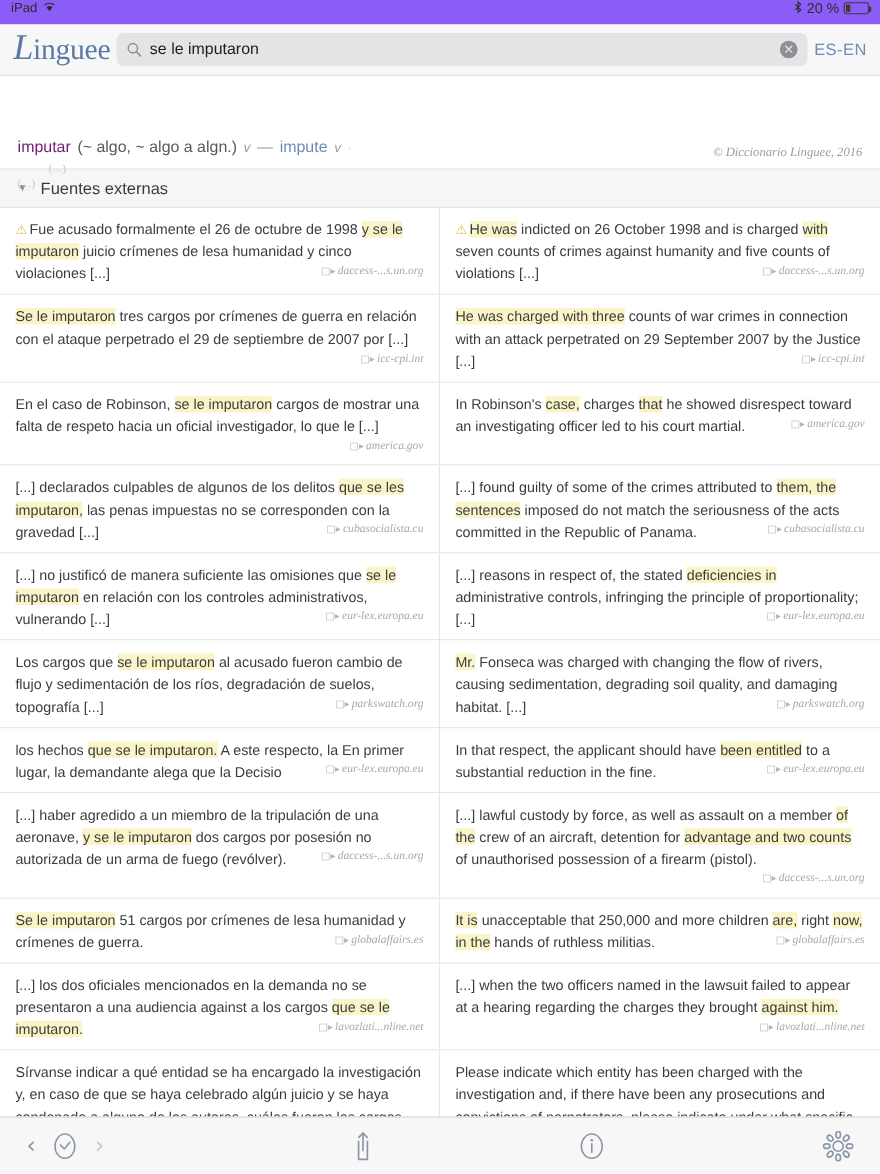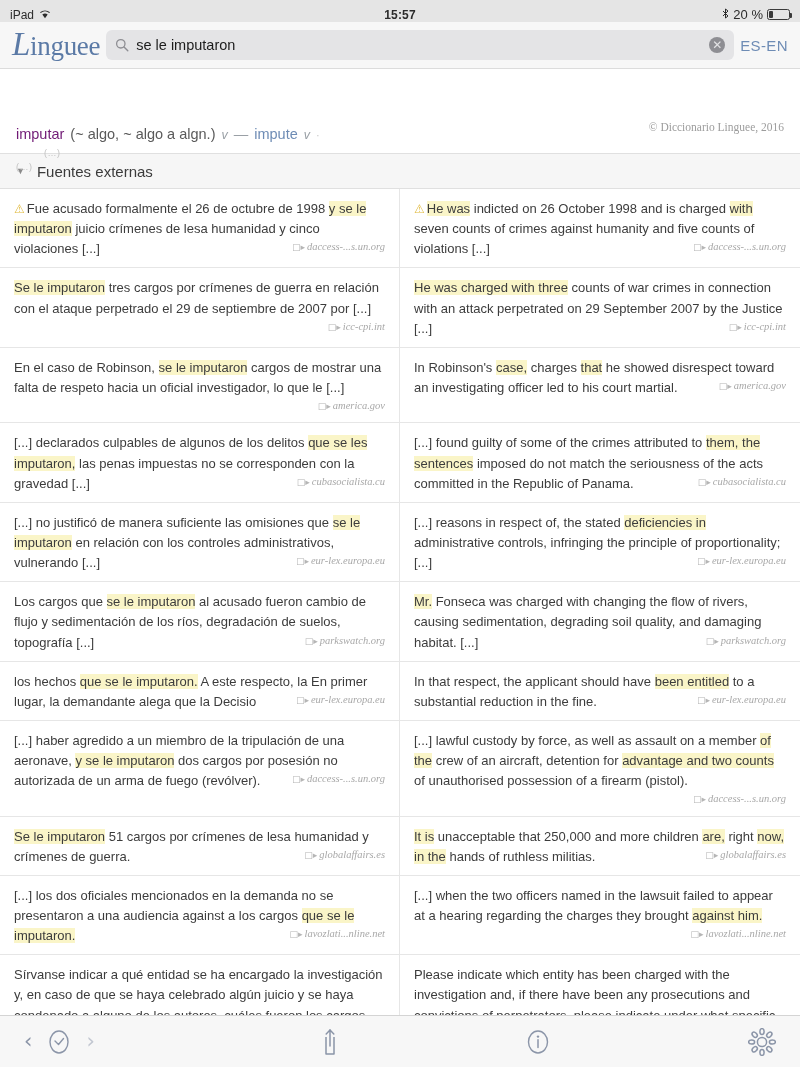--- a/index.html
+++ b/index.html
@@ -13,23 +13,23 @@
   #app {
     position: relative;
     width: 800px; height: 1067px;
     overflow: hidden;
     background: #ffffff;
   }
 
   
   .statusbar {
     height: 22px;
-    background: #e5e5e5;
+    background: #8b5cf6;
     display: flex;
-    align-items: flex-end;
+    align-items: flex-start;
     padding: 0 10px;
     font-size: 12px;
     color: #2c2c2c;
     position: relative;
     gap: 20px;
   }
   .sb-left { display: flex; align-items: center; gap: 5px; }
   .sb-center {
     position: absolute; left: 0; right: 0; text-align: center;
     font-size: 12px; font-weight: 600; color: #2c2c2c;
@@ -129,23 +129,24 @@
   .d-dot { color: #c8c8c8; font-size: 11px; }
   .d-sub1 {
     font-size: 9px; color: #c3c3c3; margin: 4px 0 0 28px;
     letter-spacing: 0.5px;
   }
   .d-sub2 {
     font-size: 9px; color: #c3c3c3; margin: 4px 0 0 0;
     letter-spacing: 0.5px;
   }
   .copyright {
-    position: absolute; right: 16px; bottom: 20px;
+    position: absolute; right: 16px; bottom: 8px;
     font-size: 11.5px; color: #9c9c9c;
     font-family: "Liberation Serif", serif;
+    font-style: italic;
   }
 
   
   .sectionbar {
     background: #f6f6f6;
     border-top: 1px solid #e0e0e0;
     border-bottom: 1px solid #e0e0e0;
     height: 36px;
     display: flex; align-items: center;
     padding: 0 16px; gap: 12px;
@@ -213,21 +214,20 @@
   <div class="statusbar">
     <div class="sb-left">
       <span>iPad</span>
       <span class="wifi-glyph">
         <svg width="12" height="10" viewBox="0 0 12 10" aria-hidden="true">
           <path d="M6 9.2 L3.3 5.6 A4.4 4.4 0 0 1 8.7 5.6 Z" fill="#2c2c2c"></path>
           <path d="M1.4 3.6 A7.2 7.2 0 0 1 10.6 3.6" stroke="#2c2c2c" stroke-width="1.1" fill="none"></path>
         </svg>
       </span>
     </div>
-    <div class="sb-center">15:57</div>
     <div class="sb-right">
       <span class="bt-glyph">
         <svg width="7" height="11" viewBox="0 0 7 11" aria-hidden="true">
           <path d="M1 3 L6 8 L3.5 10 L3.5 1 L6 3 L1 8" stroke="#2c2c2c" stroke-width="1" fill="none"></path>
         </svg>
       </span>
       <span>20 %</span>
       <span class="battery">
           <span class="fill"></span>
         </span>

